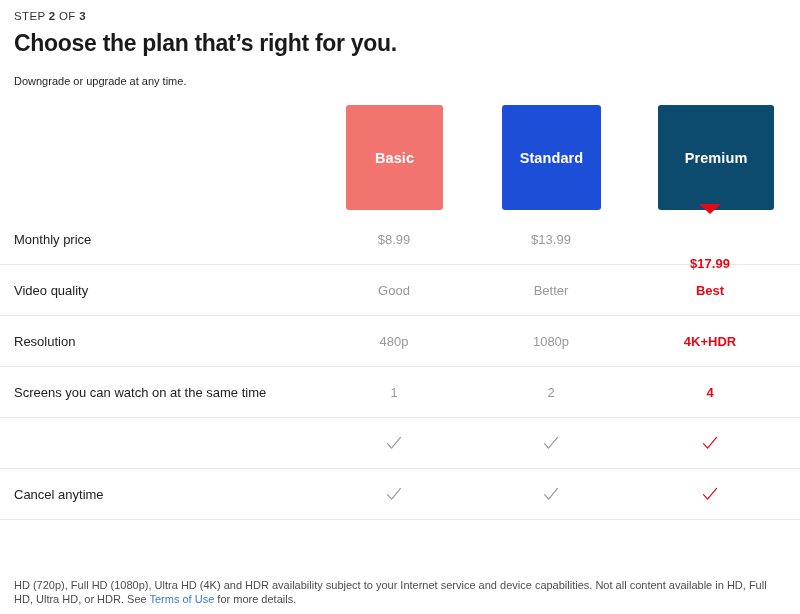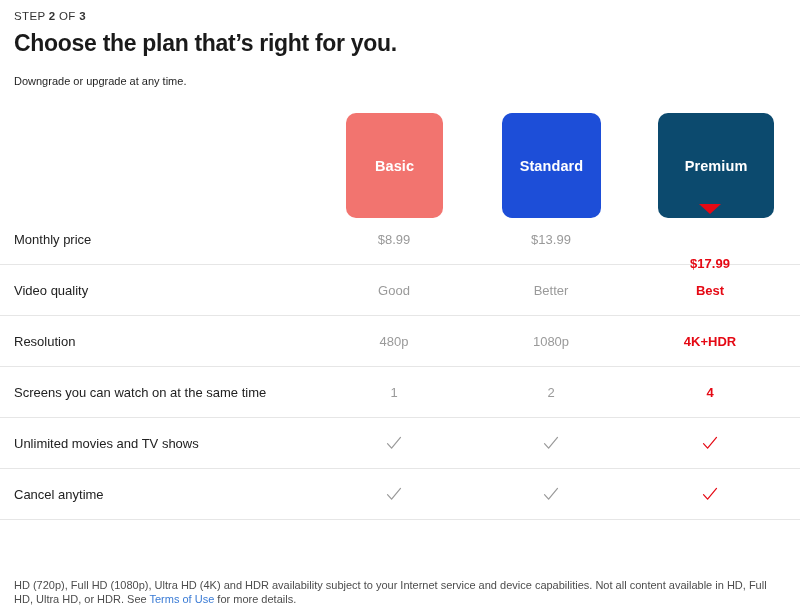--- a/index.html
+++ b/index.html
@@ -53,23 +53,23 @@
   .cards {
     position: absolute;
     top: 100px;
     left: 0;
     width: 800px;
     height: 116px;
   }
 
   .card {
     position: absolute;
-    top: 13px;
+    top: 5px;
     height: 105px;
-    border-radius: 10px;
+    border-radius: 3px;
     display: flex;
     align-items: center;
     justify-content: center;
   }
 
   .card-label {
     color: #ffffff;
     font-size: 14.5px;
     font-weight: 700;
     letter-spacing: 0.1px;
@@ -197,21 +197,20 @@
         <div class="cell" style="left: 551px;"><span class="cell-text">1080p</span></div>
         <div class="cell" style="left: 710px;"><span class="cell-text accent">4K+HDR</span></div>
       </div>
       <div class="row">
         <div class="row-label">Screens you can watch on at the same time</div>
         <div class="cell" style="left: 394px;"><span class="cell-text">1</span></div>
         <div class="cell" style="left: 551px;"><span class="cell-text">2</span></div>
         <div class="cell" style="left: 710px;"><span class="cell-text accent">4</span></div>
       </div>
       <div class="row">
-        <div class="row-label">Unlimited movies and TV shows</div>
         <div class="cell" style="left: 394px;">
           <svg class="check" viewBox="0 0 18 18" fill="none">
             <path d="M2.5 9.6 L6.6 14.2 L15.5 3.4" stroke="#9a9a9a" stroke-width="1.2" stroke-linecap="round" stroke-linejoin="round"></path>
           </svg>
         </div>
         <div class="cell" style="left: 551px;">
           <svg class="check" viewBox="0 0 18 18" fill="none">
             <path d="M2.5 9.6 L6.6 14.2 L15.5 3.4" stroke="#9a9a9a" stroke-width="1.2" stroke-linecap="round" stroke-linejoin="round"></path>
           </svg>
         </div>

